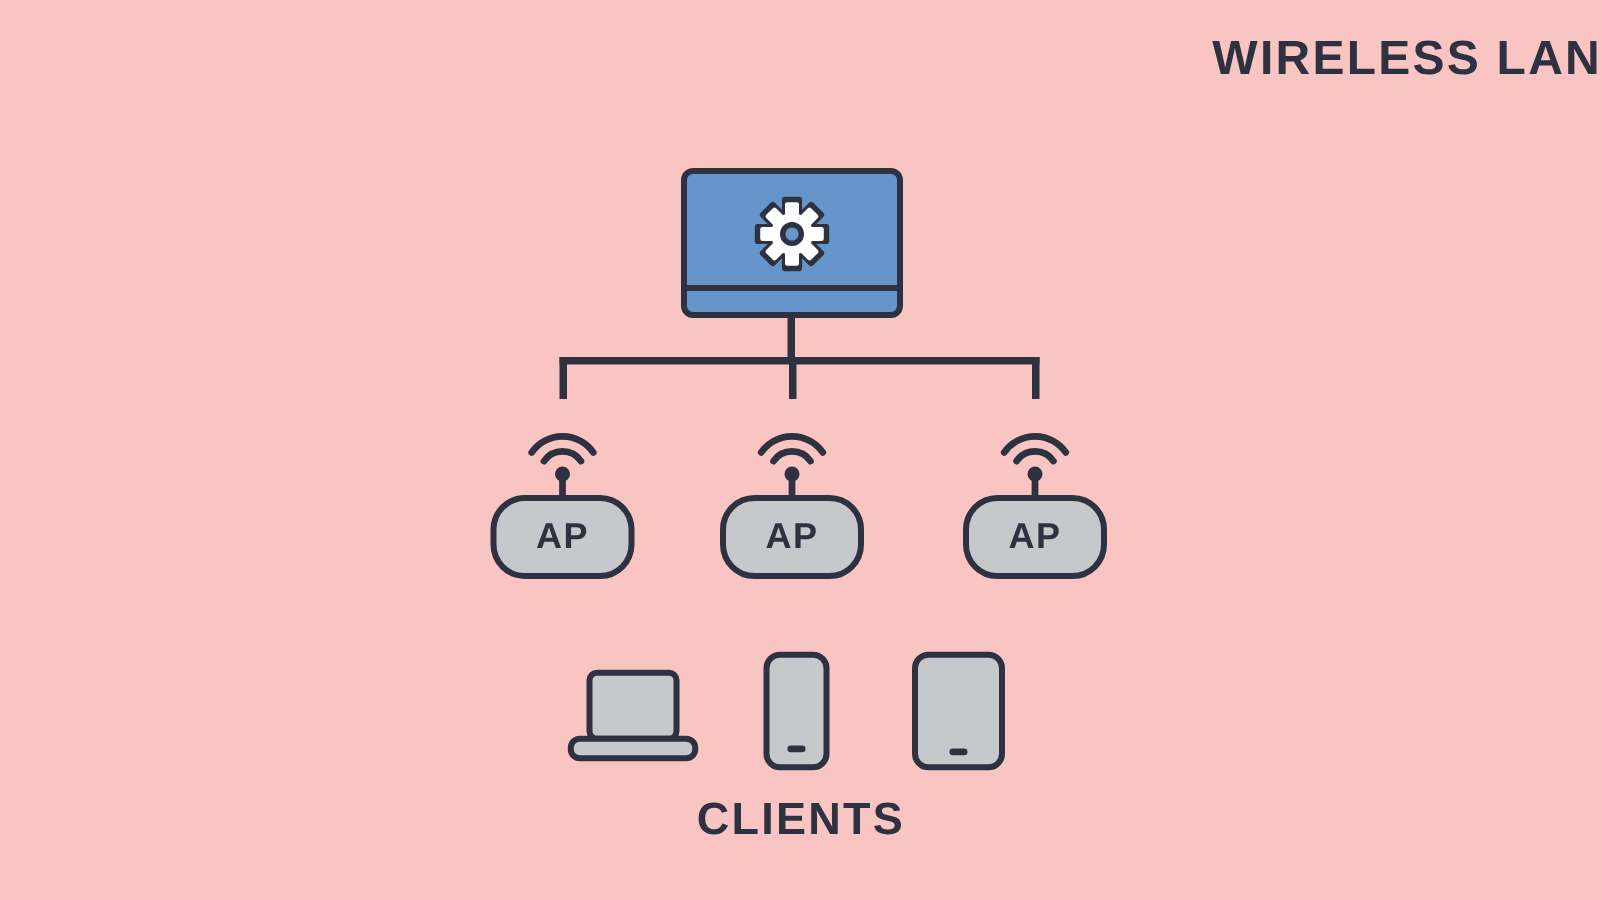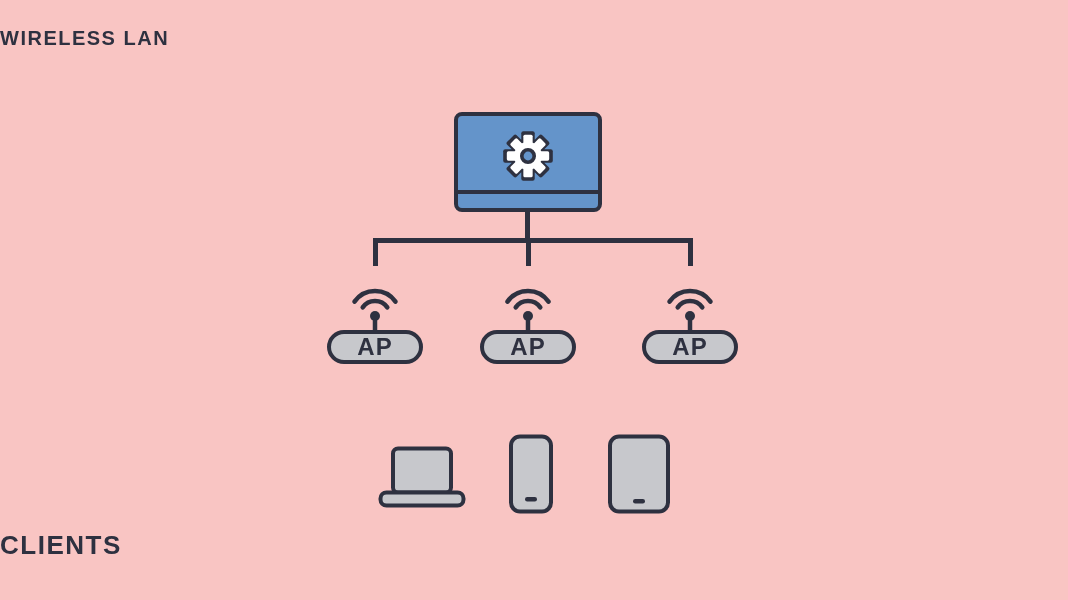--- a/index.html
+++ b/index.html
@@ -13,22 +13,22 @@
   html,body{width:1068px;height:600px;}
   body{
     font-family:"Liberation Sans", sans-serif;
     background:var(--background);
     position:relative;
     overflow:hidden;
   }
   .canvas{position:absolute;inset:0;}
   .diagram-title{
     position:absolute;top:18px;left:0;width:100%;
-    text-align:left;color:var(--outline);
-    font-weight:bold;font-size:20px;line-height:40px;letter-spacing:1.5px;
+    text-align:right;color:var(--outline);
+    font-weight:bold;font-size:32px;line-height:40px;letter-spacing:1.5px;
   }
   .controller{
     position:absolute;left:454px;top:112px;width:148px;height:100px;
     background:var(--controller-fill);
     border:4px solid var(--outline);
     border-radius:8px;
     display:flex;align-items:flex-start;justify-content:center;
   }
   .controller-divider{
     position:absolute;left:0;right:0;bottom:14px;height:4px;
@@ -39,38 +39,38 @@
   .v-line-main{left:525px;top:210px;width:5px;height:32px;}
   .h-bar{left:373px;top:238px;width:320px;height:5px;}
   .stub-1{left:373px;top:238px;width:5px;height:28px;}
   .stub-2{left:525.5px;top:238px;width:5px;height:28px;}
   .stub-3{left:687.5px;top:238px;width:5px;height:28px;}
   .wifi{position:absolute;top:266px;}
   .wifi-1{left:339px;}
   .wifi-2{left:492px;}
   .wifi-3{left:654px;}
   .ap-pill{
-    position:absolute;top:330px;width:96px;height:34px;
+    position:absolute;top:330px;width:96px;height:56px;
     background:var(--device-fill);
     border:4px solid var(--outline);
     border-radius:23px;
     display:flex;align-items:center;justify-content:center;
     color:var(--outline);font-weight:bold;font-size:24px;letter-spacing:1px;
   }
   .ap-1{left:327px;}
   .ap-2{left:480px;}
   .ap-3{left:642px;}
   .client{position:absolute;}
   .client-laptop{left:378px;top:446px;}
   .client-phone{left:508px;top:434px;}
   .client-tablet{left:607px;top:434px;}
   .clients-label{
     position:absolute;top:530px;left:0;width:100%;
-    color:var(--outline);
-    font-weight:bold;font-size:26px;letter-spacing:1.5px;
+    text-align:center;color:var(--outline);
+    font-weight:bold;font-size:30px;letter-spacing:1.5px;
   }
 </style>
 </head>
 <body>
 
 <div class="canvas">
 
   <div class="diagram-title">
     <div>WIRELESS LAN</div>
   </div>

